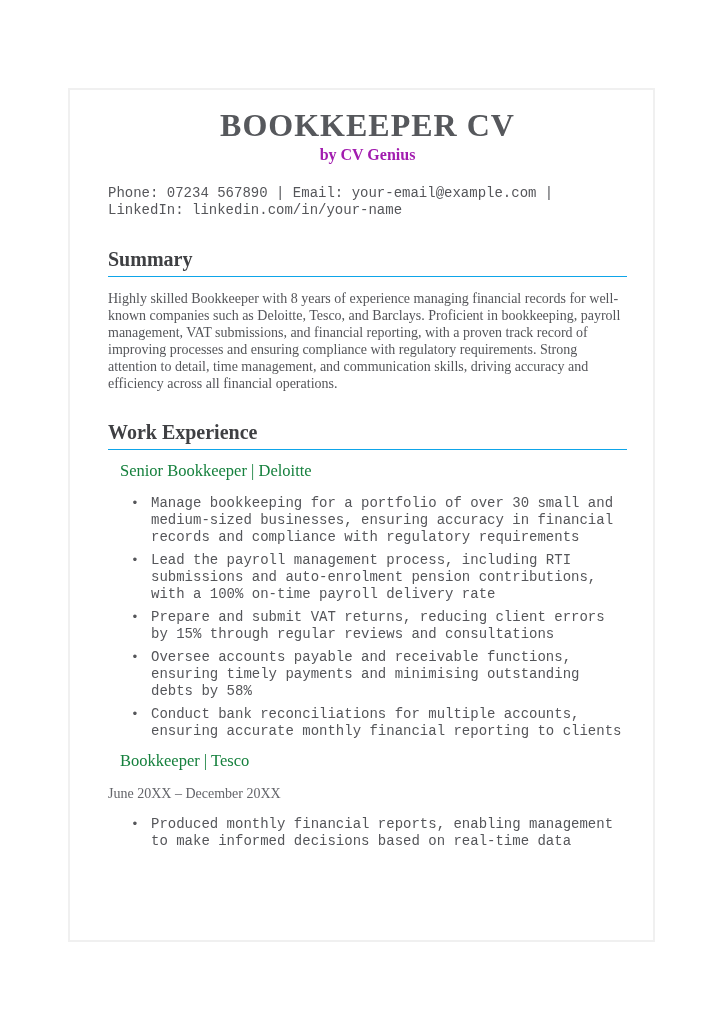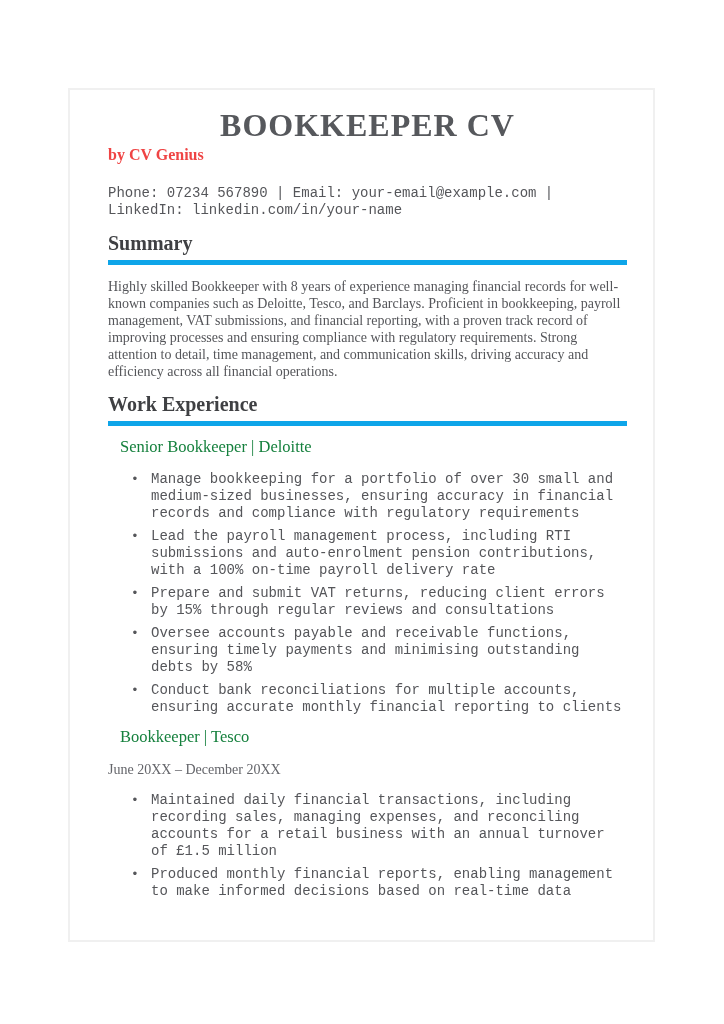--- a/index.html
+++ b/index.html
@@ -33,39 +33,40 @@
     margin: 8px 0 0 0;
     text-align: center;
     font-size: 32px;
     line-height: 34px;
     font-weight: bold;
     letter-spacing: 1px;
     color: #56585c;
   }
   .cv-subtitle {
     margin: 3px 0 0 0;
+    text-align: center;
     font-size: 16px;
     line-height: 20px;
     font-weight: bold;
-    color: #ef4444;
+    color: #a21caf;
   }
   .contact {
     margin: 20px 0 0 0;
     font-size: 14px;
     line-height: 17px;
     color: #55565a;
     font-family: Liberation Mono, monospace;
   }
   .section-heading {
-    margin: 14px 0 0 0;
+    margin: 30px 0 0 0;
     font-size: 20px;
     line-height: 20px;
     font-weight: bold;
     color: #3f4043;
-    border-bottom: 5px solid #0ea5e9;
+    border-bottom: 1px solid #0ea5e9;
     padding-bottom: 7px;
   }
   .body-text {
     margin: 13px 0 0 0;
     font-size: 14px;
     line-height: 17px;
     color: #55565a;
   }
   .job-title {
     margin: 11px 0 0 12px;
@@ -123,18 +124,17 @@
       <li>Manage bookkeeping for a portfolio of over 30 small and medium-sized businesses, ensuring accuracy in financial records and compliance with regulatory requirements</li>
       <li>Lead the payroll management process, including RTI submissions and auto-enrolment pension contributions, with a 100% on-time payroll delivery rate</li>
       <li>Prepare and submit VAT returns, reducing client errors by 15% through regular reviews and consultations</li>
       <li>Oversee accounts payable and receivable functions, ensuring timely payments and minimising outstanding debts by 58%</li>
       <li>Conduct bank reconciliations for multiple accounts, ensuring accurate monthly financial reporting to clients</li>
     </ul>
 
     <h3 class="job-title">Bookkeeper | Tesco</h3>
     <p class="job-dates">June 20XX – December 20XX</p>
     <ul class="bullet-list">
-      <li>Maintained daily financial transactions, including recording sales, managing expenses, and reconciling accounts for a retail business with an annual turnover of £1.5 million</li>
       <li>Produced monthly financial reports, enabling management to make informed decisions based on real-time data</li>
     </ul>
 
   </div>
 </div>
 
 </body></html>

